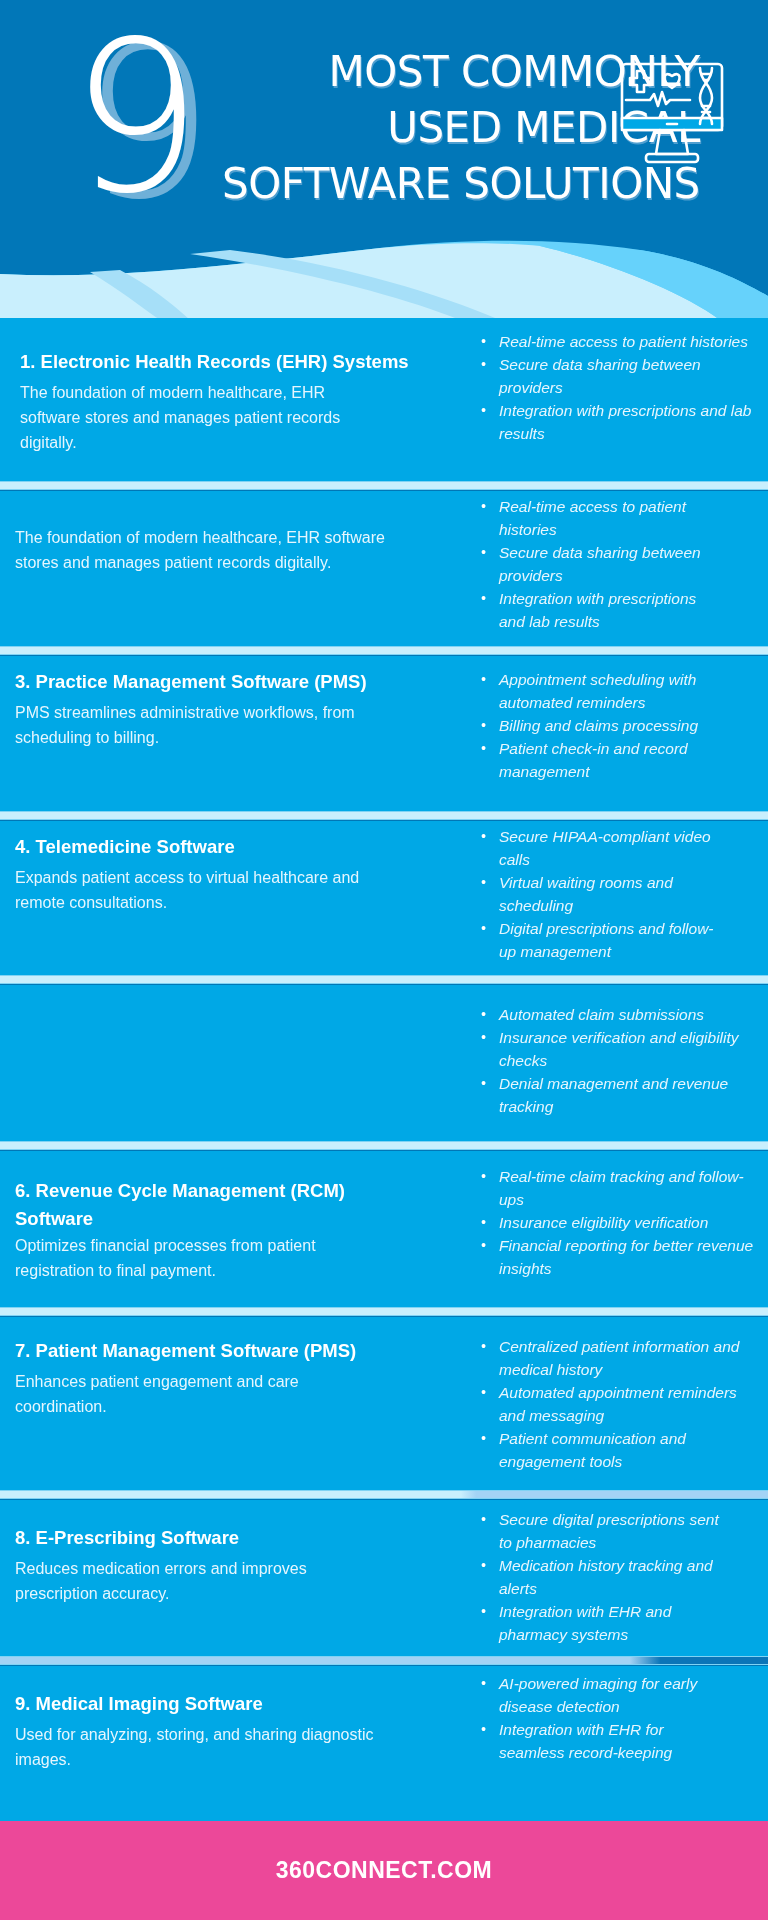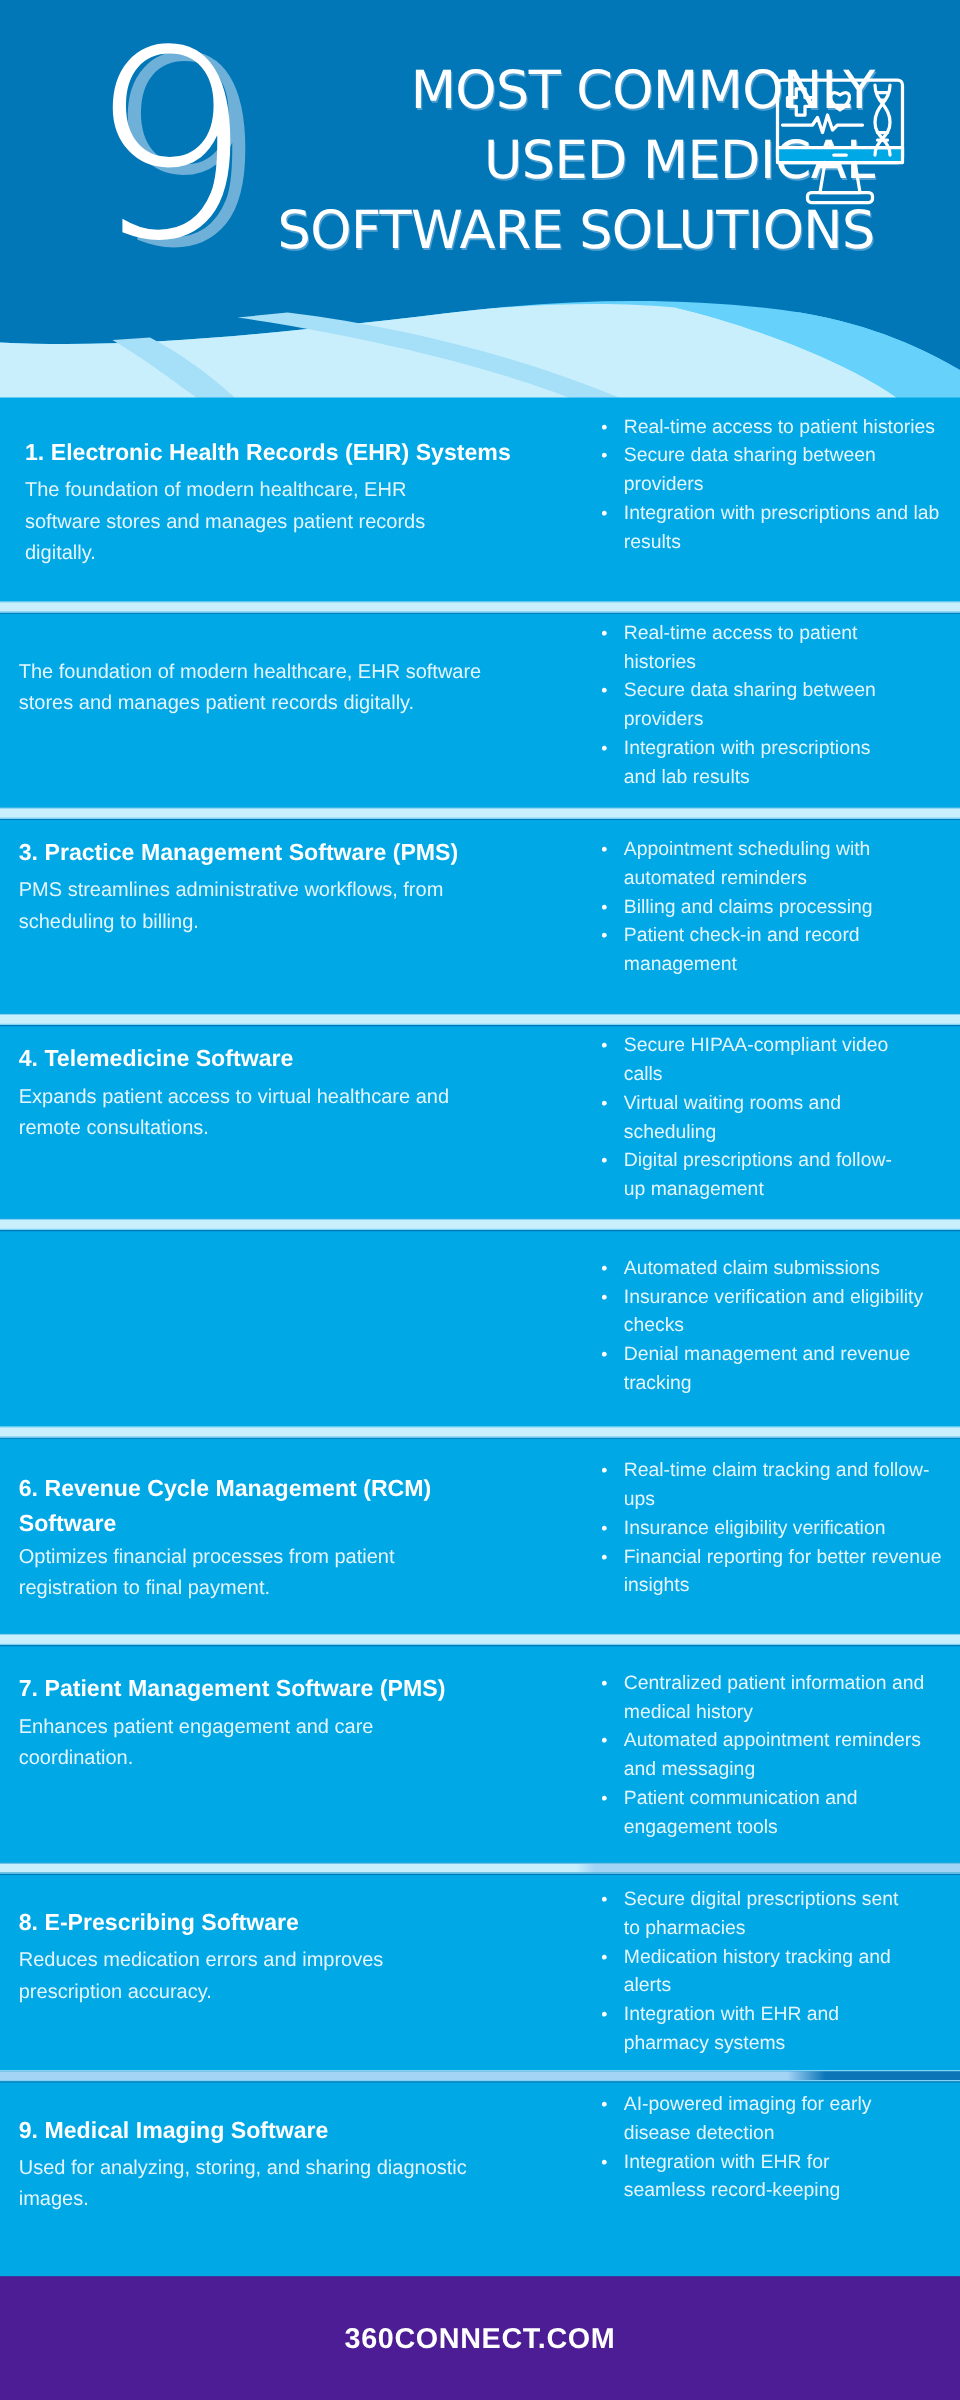--- a/index.html
+++ b/index.html
@@ -18,25 +18,25 @@
 
   .section { position: absolute; left: 0; width: 768px; background: #00a8e6; }
   .sep { position: absolute; left: 0; width: 768px; height: 9px; background: #c9effd; border-top: 1px solid #7fd3f4; border-bottom: 1px solid #7fd3f4; }
   .sep.alt { background: linear-gradient(90deg, #c9effd 0%, #c9effd 60%, #a3d3f5 62%, #a3d3f5 100%); }
   .sep.dark { background: linear-gradient(90deg, #a3d3f5 0%, #a3d3f5 82%, #0b75b8 86%, #0b75b8 100%); }
 
   .left { position: absolute; left: 15px; width: 440px; }
   .sec-title { font-family: "Liberation Sans", sans-serif; font-weight: 700; font-size: 18.5px; line-height: 28px; color: #ffffff; }
   .sec-desc { font-family: "Liberation Sans", sans-serif; font-size: 16px; line-height: 25px; color: #e6f6fe; margin-top: 4px; }
   .right { position: absolute; left: 480px; width: 285px; }
-  .bullets { list-style: none; }
+  .bullets { list-style: none; font-style: italic; }
   .bullets li { position: relative; padding-left: 19px; font-family: "Liberation Sans", sans-serif; font-size: 15.5px; line-height: 23px; color: #e6f6fe; }
   .bullets li::before { content: "\2022"; position: absolute; left: 1px; top: 0; font-size: 14px; color: #ffffff; }
 
-  .footer { position: absolute; left: 0; top: 1821px; width: 768px; height: 99px; background: #4c1d95; display: flex; align-items: center; justify-content: center; }
+  .footer { position: absolute; left: 0; top: 1821px; width: 768px; height: 99px; background: #ec4899; display: flex; align-items: center; justify-content: center; }
   .footer-text { font-family: "Liberation Sans", sans-serif; font-weight: 700; font-size: 23px; letter-spacing: 0.5px; color: #ffffff; }
 </style>
 </head>
 <body>
 
 <div class="header">
   <div class="big-nine-wrap">
     <div class="big-nine shadow">9</div>
     <div class="big-nine">9</div>
   </div>

